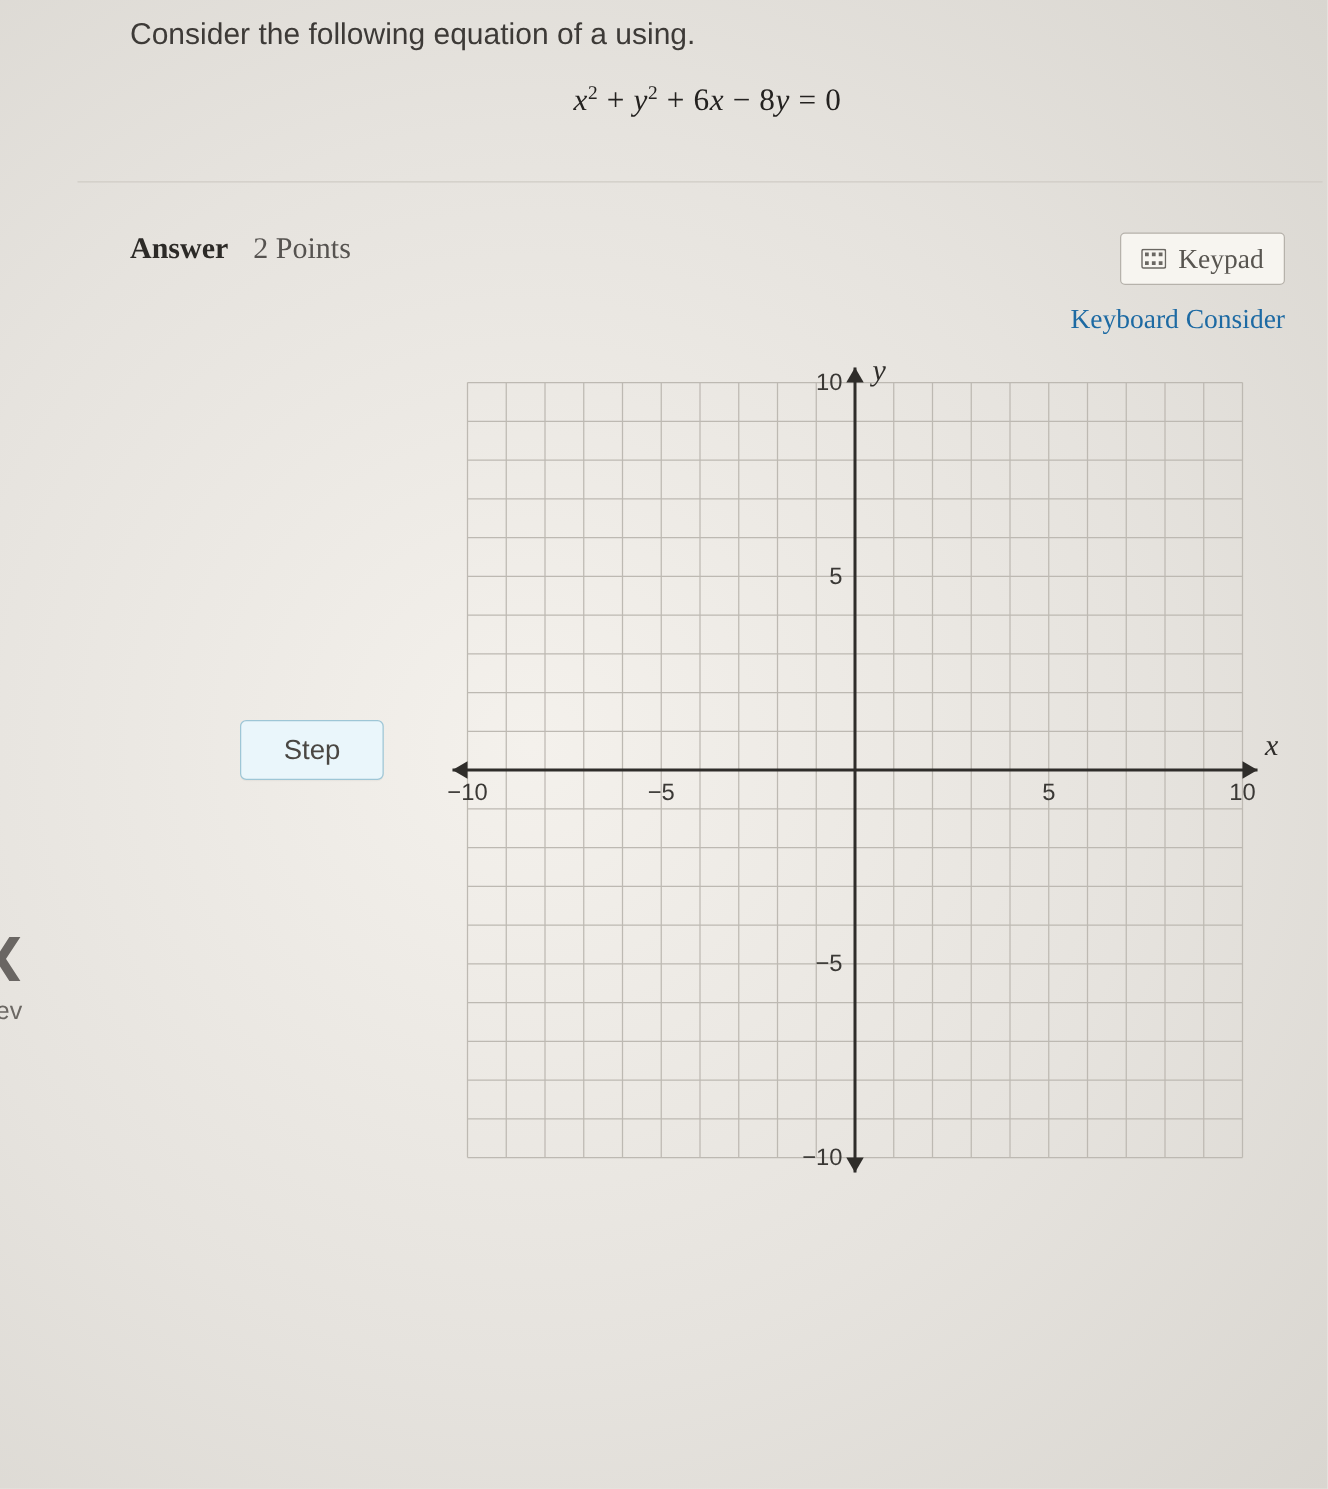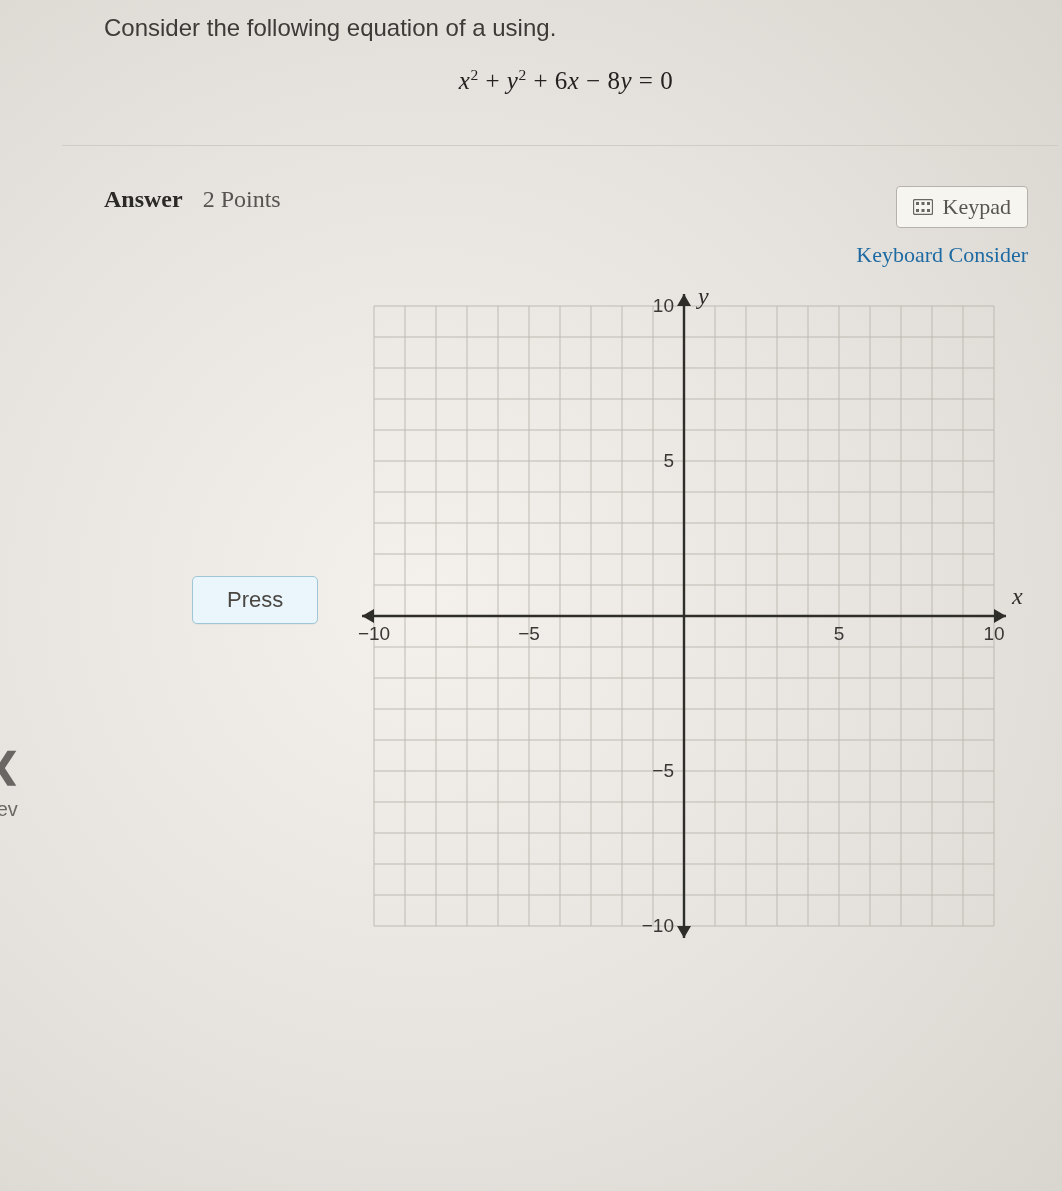--- a/index.html
+++ b/index.html
@@ -181,21 +181,21 @@
               </g>
             </svg>
             <span>Keypad</span>
           </div>
           <div class="kbshortcut">Keyboard Consider</div>
         </div>
       </div>
 
 
       <div class="plot-area">
-        <button class="plot-btn">Press</button>
+        <button class="plot-btn">Step</button>
 
         <div class="grid-wrap">
           <svg class="grid" id="gridsvg" viewBox="0 0 680 680">
               <line x1="30" y1="30" x2="30" y2="650" class="gridline"></line>
               <line x1="61" y1="30" x2="61" y2="650" class="gridline"></line>
               <line x1="92" y1="30" x2="92" y2="650" class="gridline"></line>
               <line x1="123" y1="30" x2="123" y2="650" class="gridline"></line>
               <line x1="154" y1="30" x2="154" y2="650" class="gridline"></line>
               <line x1="185" y1="30" x2="185" y2="650" class="gridline"></line>
               <line x1="216" y1="30" x2="216" y2="650" class="gridline"></line>

